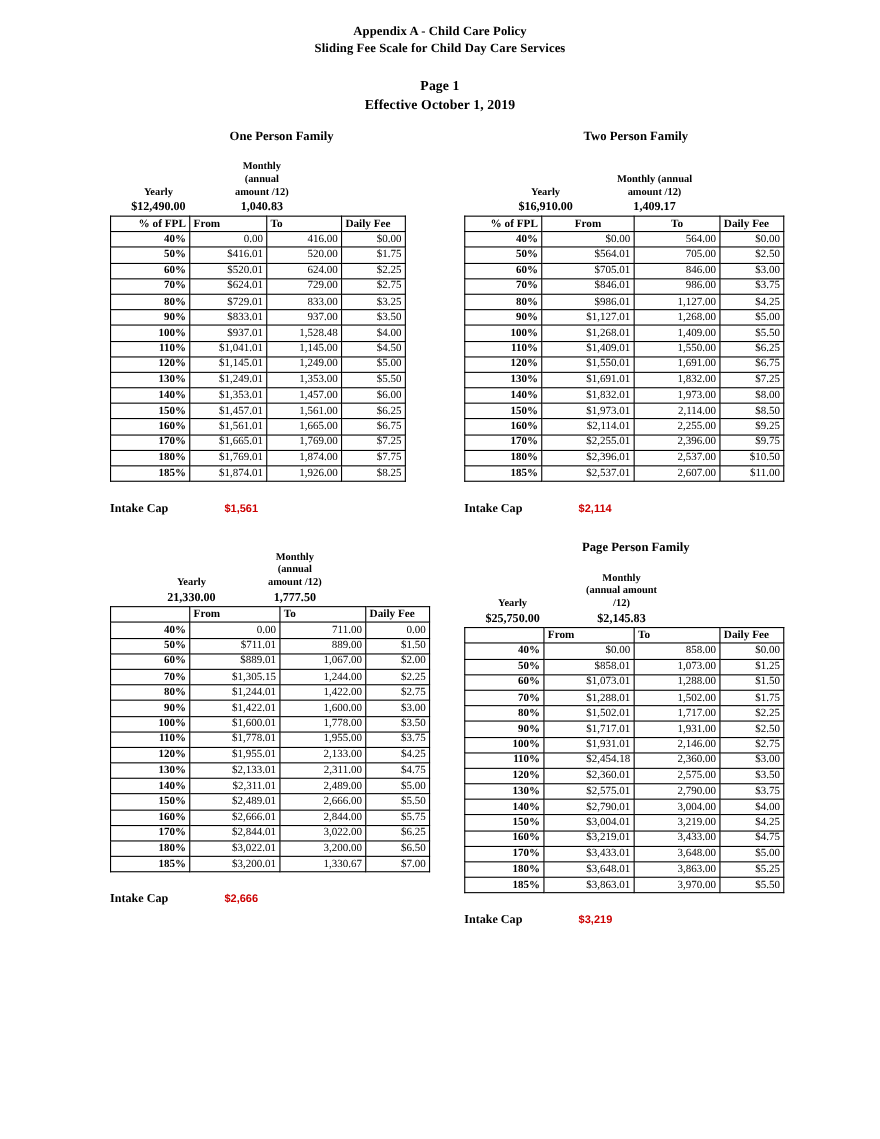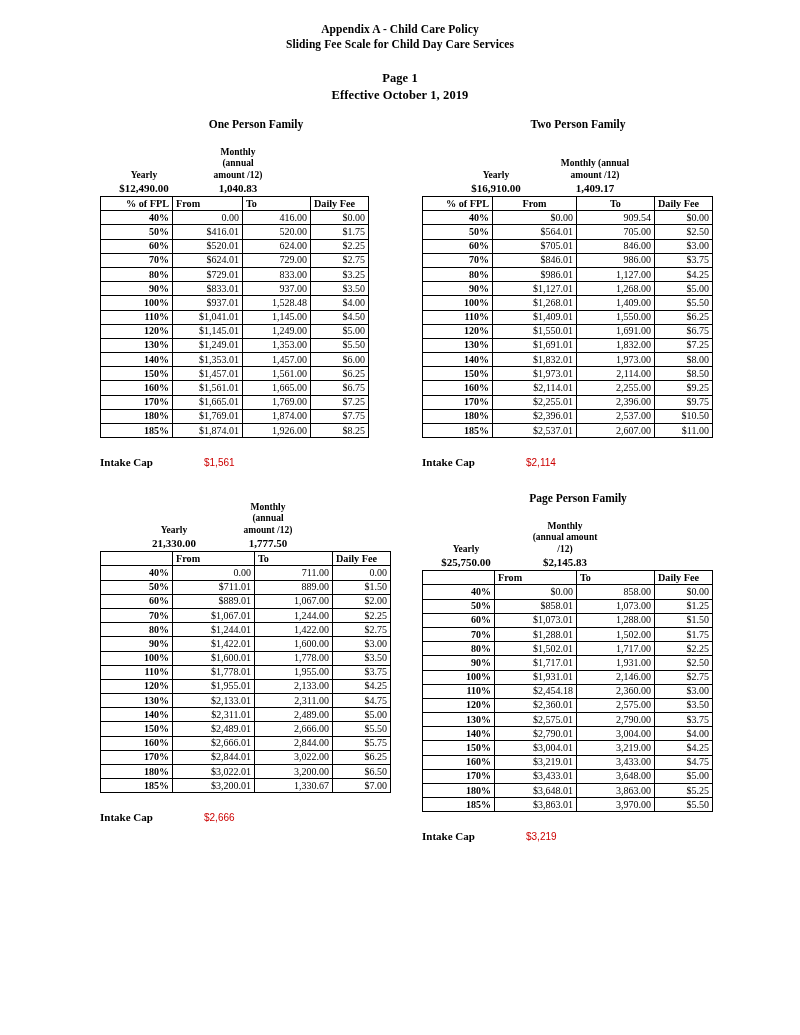--- a/index.html
+++ b/index.html
@@ -131,21 +131,21 @@
     align-items: center;
     margin-top: 16px;
     height: 16px;
   }
   .cap-label {
     font-weight: bold;
     font-size: 11px;
     width: 104px;
   }
   .cap-value {
-    font-weight: normal;
+    font-weight: bold;
     font-size: 10px;
     color: #cc0000;
     font-family: "Liberation Sans", sans-serif;
   }
 
   .second-grid { margin-top: 22px; }
 </style>
 </head>
 <body>
 
@@ -322,21 +322,21 @@
               <th class="lead">% of FPL</th>
               <th class="colh-center">From</th>
               <th class="colh-center">To</th>
               <th class="colh-left">Daily Fee</th>
             </tr>
           </thead>
           <tbody>
               <tr>
                 <td class="fpl">40%</td>
                 <td class="num">$0.00</td>
-                <td class="num b-strong">909.54</td>
+                <td class="num b-strong">564.00</td>
                 <td class="num">$0.00</td>
               </tr>
               <tr>
                 <td class="fpl">50%</td>
                 <td class="num">$564.01</td>
                 <td class="num b-strong">705.00</td>
                 <td class="num">$2.50</td>
               </tr>
               <tr>
                 <td class="fpl">60%</td>
@@ -479,21 +479,21 @@
                 <td class="num">$1.50</td>
               </tr>
               <tr>
                 <td class="fpl">60%</td>
                 <td class="num">$889.01</td>
                 <td class="num b-strong">1,067.00</td>
                 <td class="num">$2.00</td>
               </tr>
               <tr>
                 <td class="fpl">70%</td>
-                <td class="num">$1,067.01</td>
+                <td class="num">$1,305.15</td>
                 <td class="num b-strong">1,244.00</td>
                 <td class="num">$2.25</td>
               </tr>
               <tr>
                 <td class="fpl">80%</td>
                 <td class="num">$1,244.01</td>
                 <td class="num b-strong">1,422.00</td>
                 <td class="num">$2.75</td>
               </tr>
               <tr>

